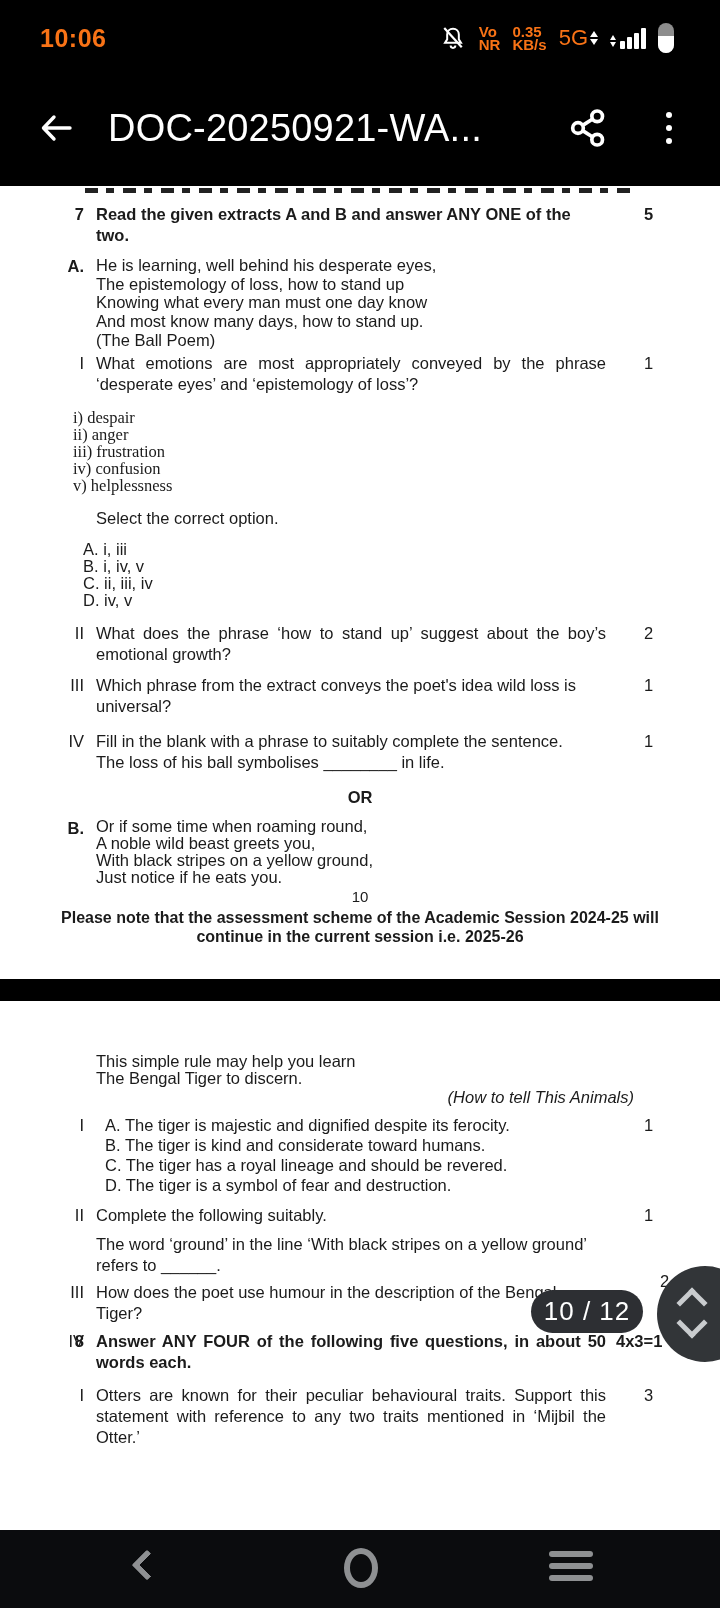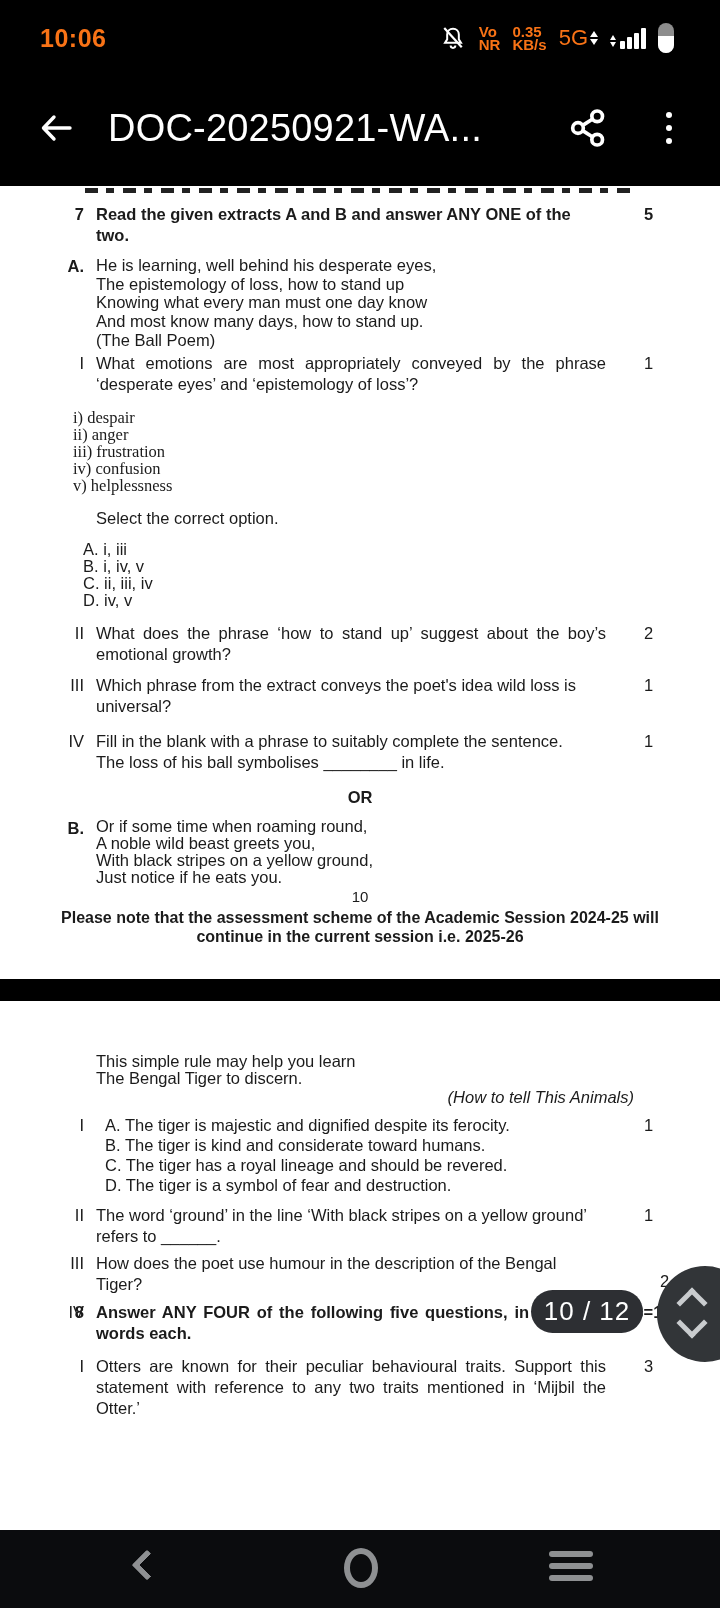--- a/index.html
+++ b/index.html
@@ -242,20 +242,21 @@
       <span class="marks">1</span>
     </div>
 
     <div class="row mcq2" style="margin-top:3px">A.  The tiger is majestic and dignified despite its ferocity.
 B.  The tiger is kind and considerate toward humans.
 C.  The tiger has a royal lineage and should be revered.
 D.  The tiger is a symbol of fear and destruction.</div>
 
     <div class="row" style="margin-top:10px">
       <span class="num">II</span>
+      <div>Complete the following suitably.</div>
       <span class="marks">1</span>
     </div>
 
     <div class="row" style="margin-top:8px">
       <div>The word ‘ground’ in the line ‘With black stripes on a yellow ground’ refers to ______.</div>
     </div>
 
     <div class="row" style="margin-top:6px">
       <span class="num">III</span>
       <div>How does the poet use humour in the description of the Bengal Tiger?</div>

